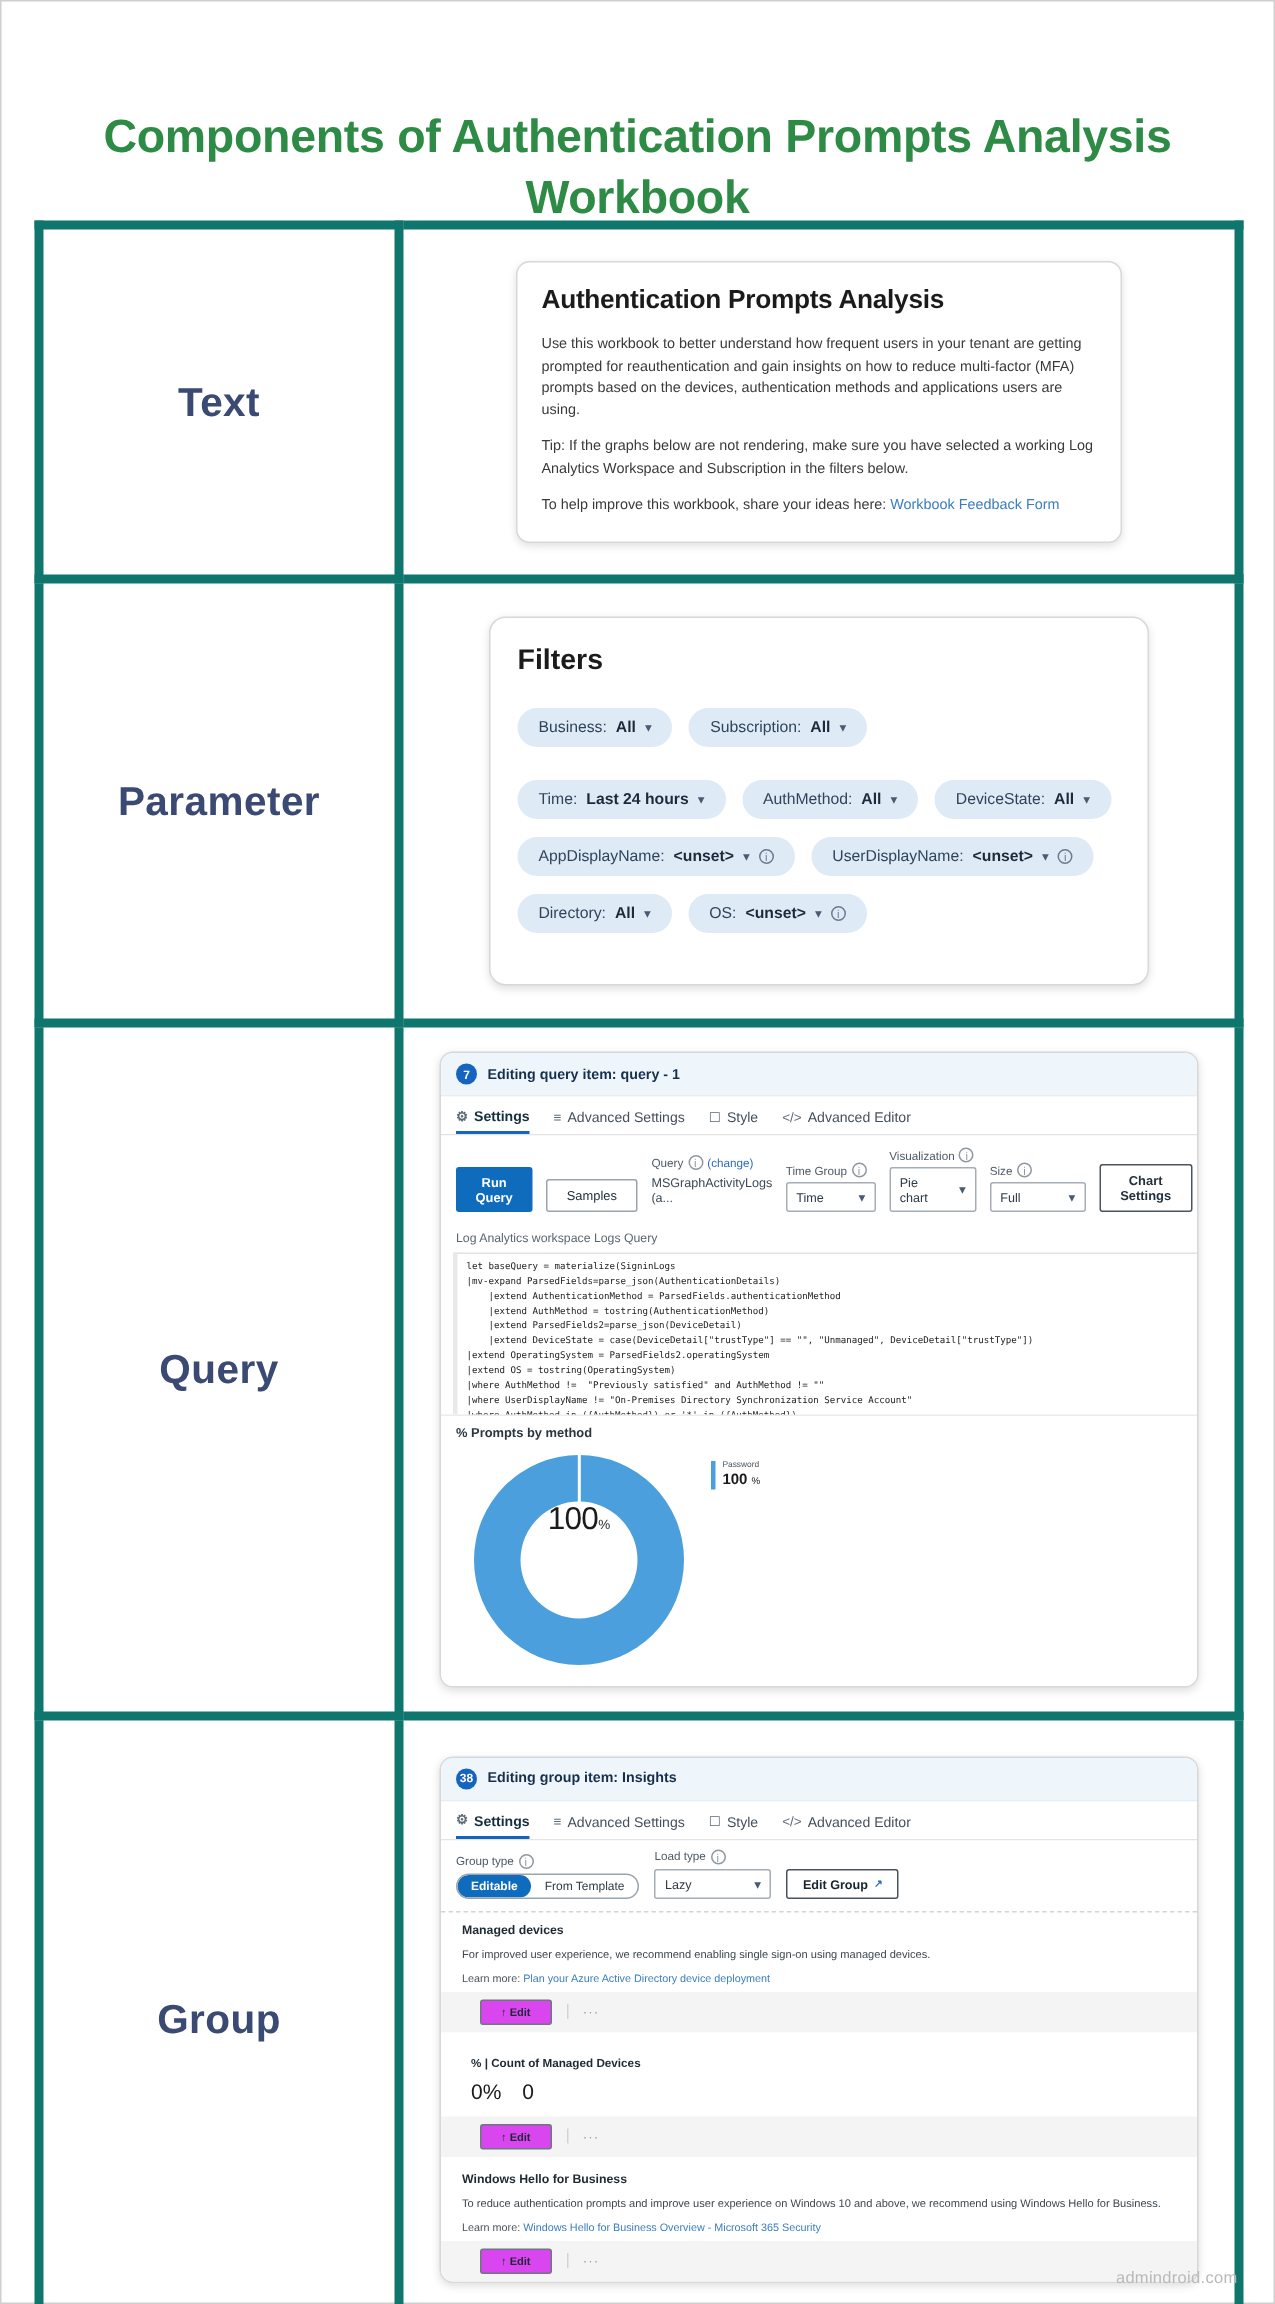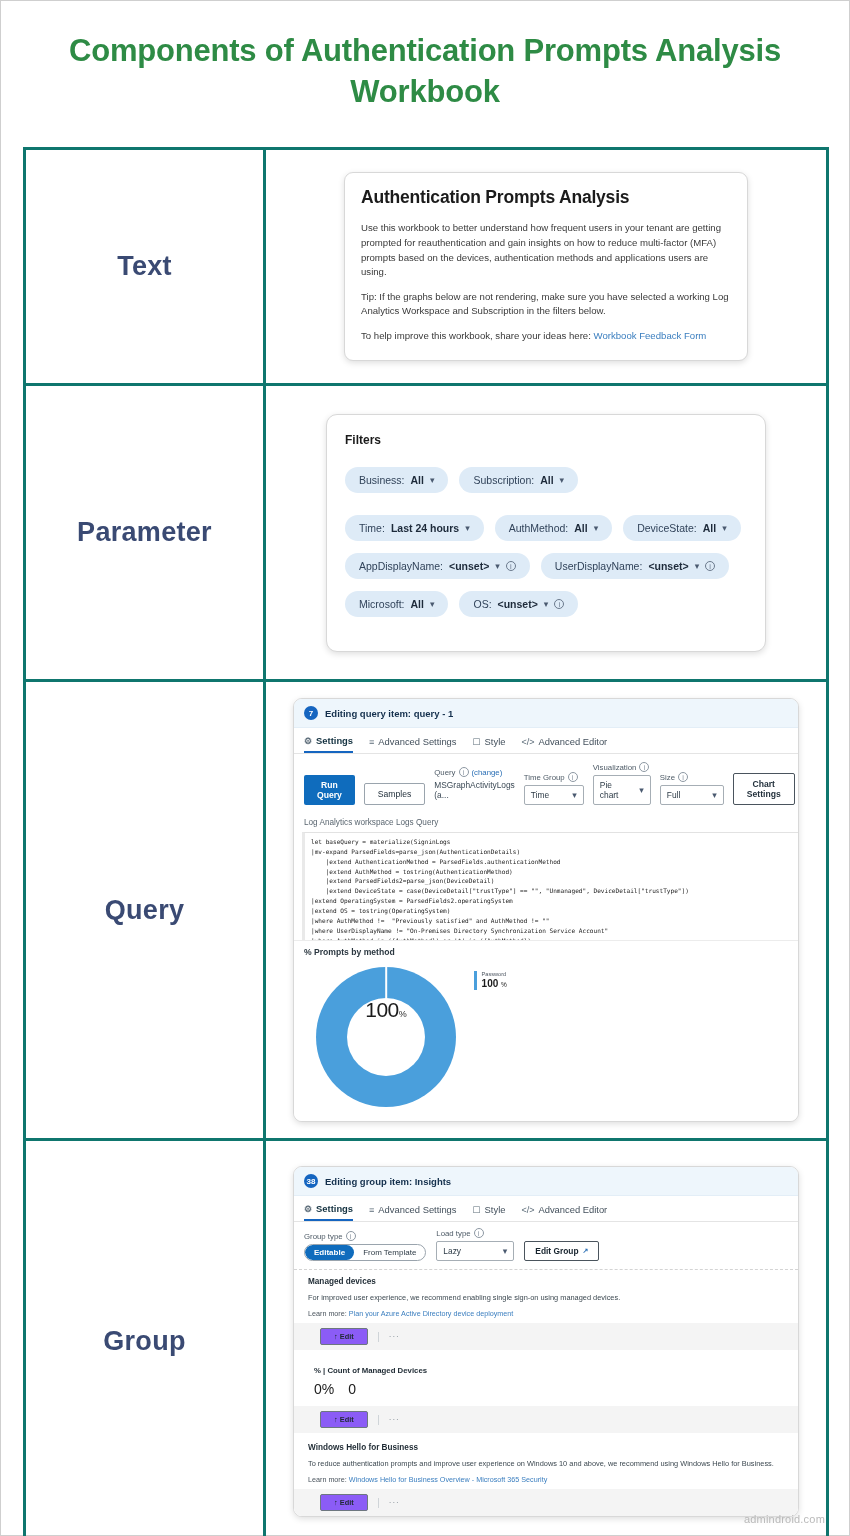--- a/index.html
+++ b/index.html
@@ -18,32 +18,33 @@
 
   
   .title {
     text-align: center;
     color: #2e8b45;
     font-size: 31px;
     font-weight: bold;
     line-height: 1.32;
     letter-spacing: -0.2px;
     padding: 30px 60px 0 60px;
+    margin-top: 40px;
   }
 
   
   .tbl {
     position: absolute;
     left: 22px; top: 146px;
     width: 806px;
     border-collapse: collapse;
     table-layout: fixed;
   }
   .tbl td {
-    border: 3px solid #0f766e;
+    border: 6px solid #0f766e;
     vertical-align: middle;
   }
   .lbl-cell { width: 240px; text-align: center; }
   .row-label {
     color: #3a4a73;
     font-size: 27px;
     font-weight: 600;
     letter-spacing: .3px;
   }
   .content-cell { padding: 16px 12px; }
@@ -58,21 +59,21 @@
 
   
   .text-card { width: 404px; margin: 0 auto; padding: 14px 16px 16px 16px; }
   .tc-title { font-size: 17.5px; color: #1b1b1b; font-weight: 600; letter-spacing:-.2px; margin-bottom: 13px;}
   .tc-para { font-size: 9.6px; color: #3a3a3a; line-height: 1.52; margin-bottom: 10px; }
   .tc-para:last-child { margin-bottom: 0; }
   .tc-link { color: #3a7ebf; }
 
   
   .filter-card { width: 440px; margin: 0 auto; padding: 18px 18px 22px 18px; border-radius: 11px;}
-  .fc-title { font-size: 12px; font-weight: 700; color: #1b1b1b; margin-bottom: 20px; }
+  .fc-title { font-size: 19px; font-weight: 700; color: #1b1b1b; margin-bottom: 20px; }
   .chip-row { display: flex; gap: 11px; margin-bottom: 12px; }
   .chip-row.gap-big { margin-bottom: 22px; }
   .chip {
     display: inline-flex; align-items: center; gap: 6px;
     background: #deebf7; color: #31435a;
     border-radius: 20px; padding: 7px 14px;
     font-size: 10.5px; white-space: nowrap;
   }
   .chip b { font-weight: 700; color: #1d2a3a; }
   .chev { font-size: 9px; color: #4a5a70; }
@@ -171,21 +172,21 @@
     display: flex; align-items: center; gap: 4px;
   }
   .btn-edit-group .ext { color: #2a6fb5; font-size: 7px; }
 
   .g-sec { border-top: 1px dashed #d4d4d4; padding: 7px 10px 0 14px; background: #fff; }
   .g-h { font-size: 8.2px; font-weight: 700; color: #1e2a33; margin-bottom: 7px; }
   .g-p { font-size: 7.4px; color: #3c4850; margin-bottom: 7px; }
   .g-lm { font-size: 7.2px; color: #4a545d; margin-bottom: 5px; }
   .g-lm a { color: #3a7ebf; }
   .g-bar { background: #f4f4f4; padding: 5px 0 5px 12px; display: flex; align-items: center; gap: 10px; margin: 0 -10px 0 -14px; padding-left: 26px;}
-  .btn-sm { background: #8b5cf6; border: 1px solid #6d777f; font-size: 7.4px; font-weight: 700; color: #1e2a33; padding: 3px 13px; border-radius: 2px; }
+  .btn-sm { background: #d946ef; border: 1px solid #6d777f; font-size: 7.4px; font-weight: 700; color: #1e2a33; padding: 3px 13px; border-radius: 2px; }
   .dots { color: #8a939b; font-size: 8px; letter-spacing: 1px; }
   .divr { width: 1px; height: 10px; background: #cfd4d8; }
   .metric-h { font-size: 7.8px; font-weight: 700; color: #1e2a33; padding: 9px 0 6px 6px; }
   .metric-v { font-size: 14px; color: #1b1b1b; padding: 0 0 9px 6px; display: flex; gap: 14px; }
 
   
   .watermark {
     position: absolute; right: 24px; bottom: 10px;
     font-size: 11px; color: #b9b9b9; letter-spacing: .2px;
   }
@@ -263,21 +264,21 @@
             <div class="chip">
               <span>UserDisplayName:</span>
               <b>&lt;unset&gt;</b>
               <span class="chev">▾</span>
               <span class="infoi">i</span>
             </div>
           </div>
 
           <div class="chip-row">
             <div class="chip">
-              <span>Microsoft:</span>
+              <span>Directory:</span>
               <b>All</b>
               <span class="chev">▾</span>
             </div>
             <div class="chip">
               <span>OS:</span>
               <b>&lt;unset&gt;</b>
               <span class="chev">▾</span>
               <span class="infoi">i</span>
             </div>
           </div>

